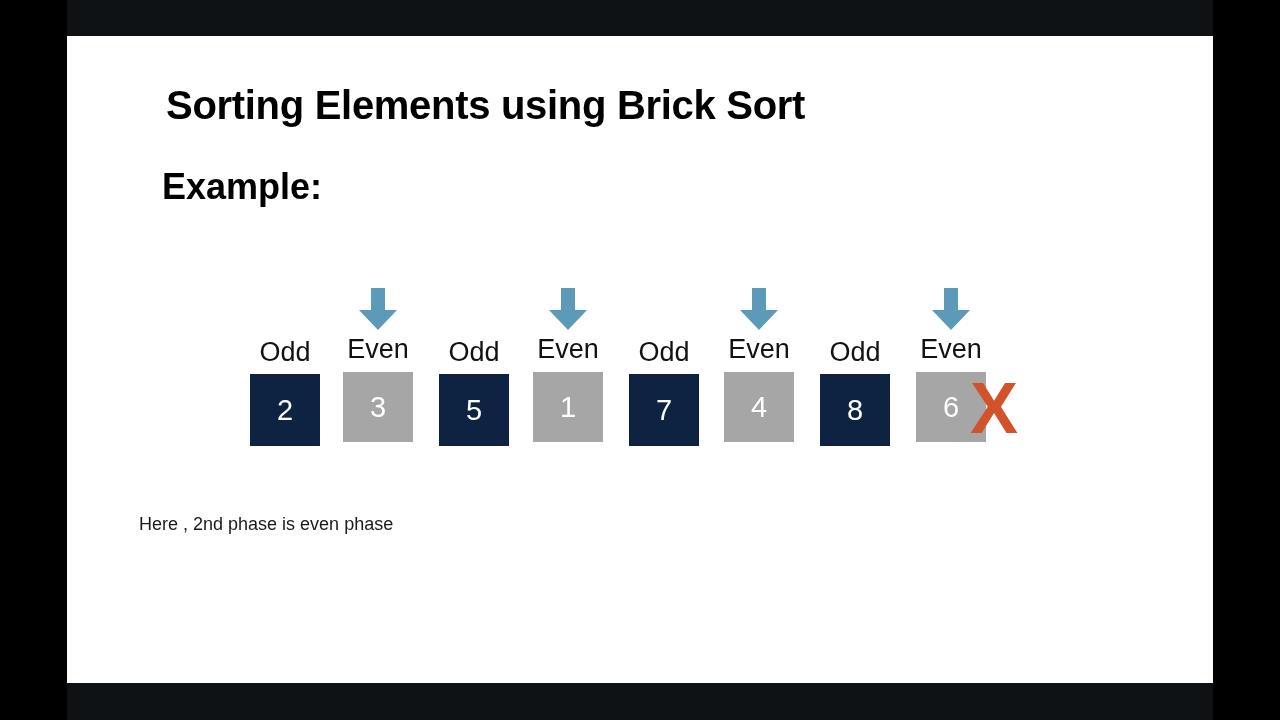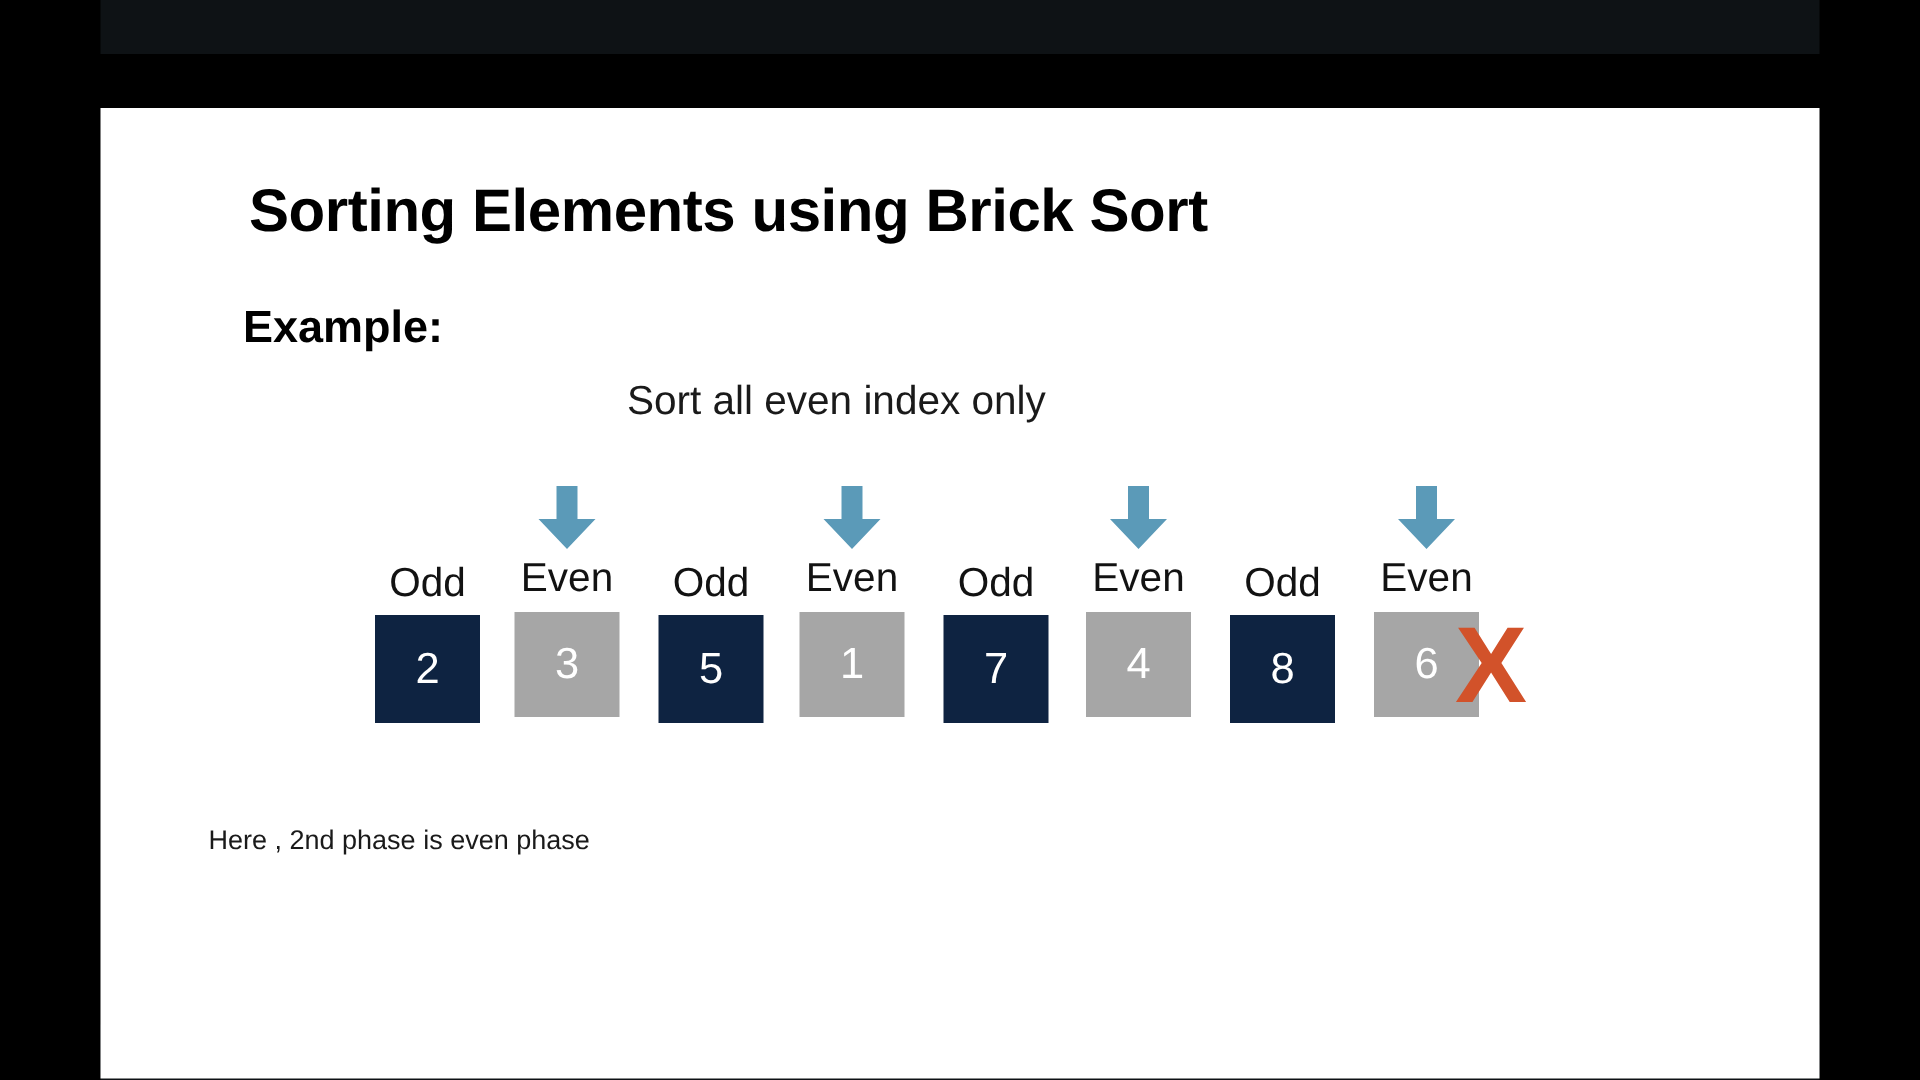--- a/index.html
+++ b/index.html
@@ -27,38 +27,37 @@
   .video-bar.bottom { top: 683px; height: 37px; }
 
   
   #slide {
     position: absolute;
     left: 67px;
     top: 36px;
     width: 1146px;
     height: 647px;
     background: #ffffff;
-    margin-top: 36px;
   }
 
   .title {
     position: absolute;
     left: 99px;
     top: 47px;
     font-size: 40px;
     font-weight: bold;
     color: #000000;
     letter-spacing: -0.3px;
     white-space: nowrap;
   }
   .subtitle {
     position: absolute;
     left: 95px;
     top: 130px;
-    font-size: 30px;
+    font-size: 36px;
     font-weight: bold;
     color: #000000;
     white-space: nowrap;
   }
   .note {
     position: absolute;
     left: 351px;
     top: 180px;
     font-size: 27px;
     color: #1a1a1a;
@@ -142,21 +141,20 @@
 
 <div id="screen">
 
   <div class="video-bar top"></div>
   <div class="video-bar bottom"></div>
 
   <div id="slide">
 
     <div class="title">Sorting Elements using Brick Sort</div>
     <div class="subtitle">Example:</div>
-    <div class="note">Sort all even index only</div>
 
     <div id="array">
         <div class="cell odd" style="left: 170px;">
           <div class="parity">Odd</div>
           <div class="box">2</div>
         </div>
         <div class="cell even" style="left: 263px;">
           <div class="arrow"><svg viewBox="0 0 46 46" width="46" height="46">
               <path d="M16 2 H30 V24 H42 L23 44 L4 24 H16 Z" fill="#5b9ab8"></path>
             </svg></div>

